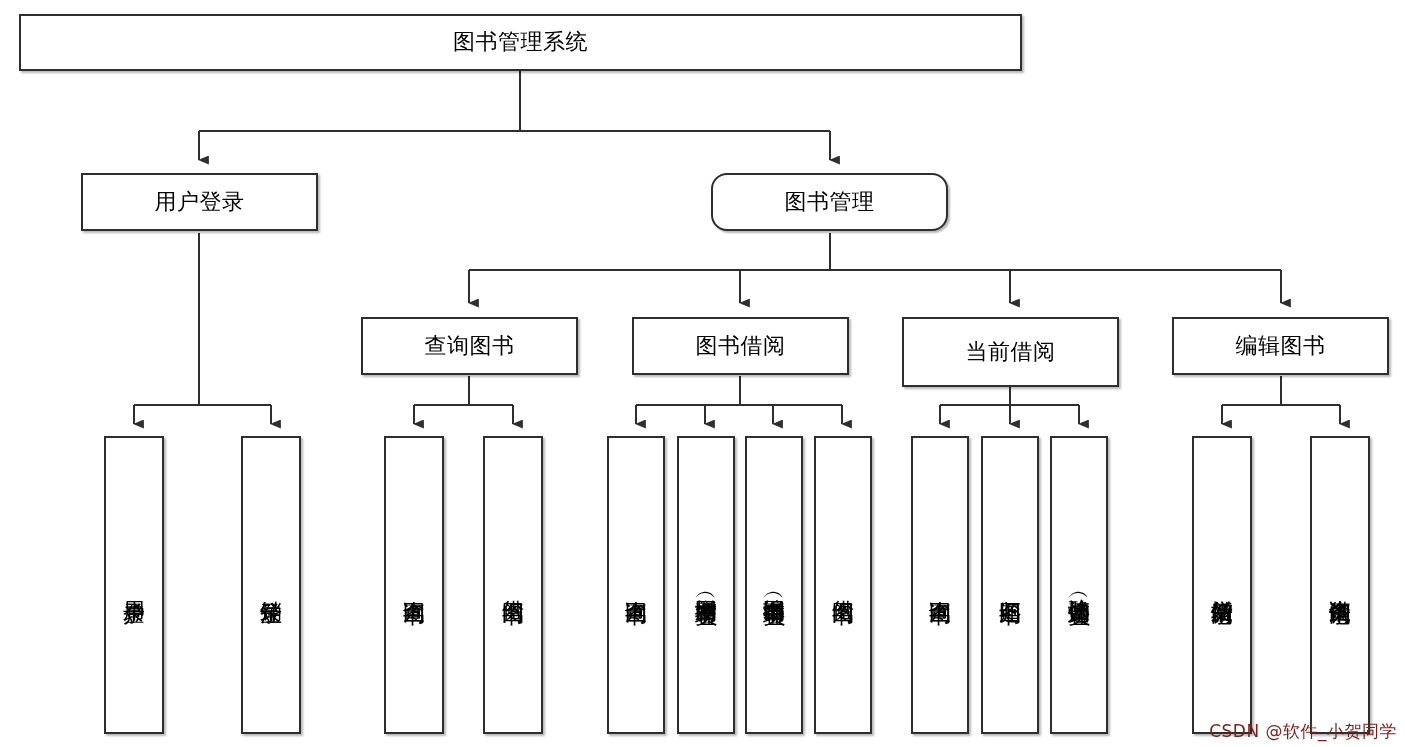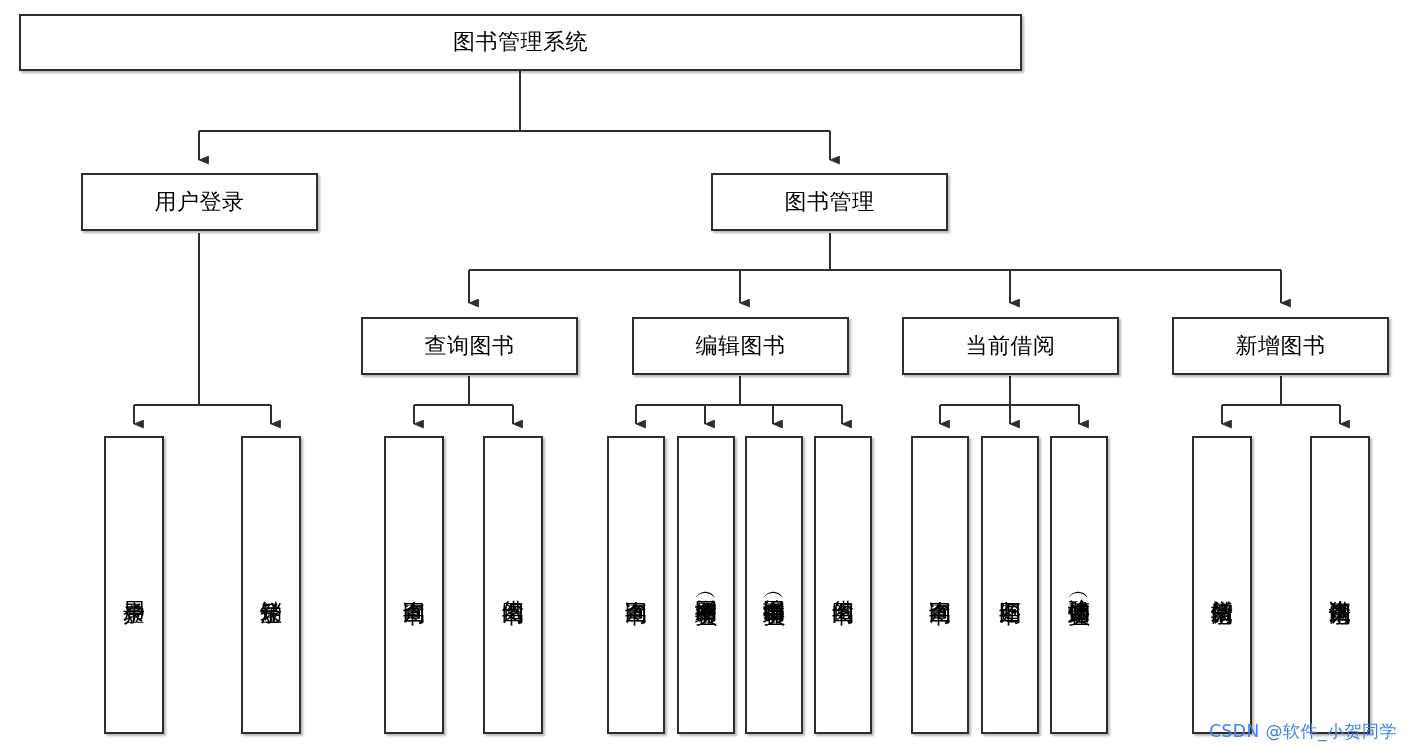--- a/index.html
+++ b/index.html
@@ -68,21 +68,21 @@
     white-space: normal;
   }
   .node.v.tall .label {
     max-height: 292px;
   }
   #watermark {
     position: absolute;
     right: 8px;
     bottom: 4px;
     font-size: 17px;
-    color: #3b82f6;
+    color: #7f1d1d;
     letter-spacing: 0.5px;
     z-index: 5;
     white-space: nowrap;
   }
 </style>
 </head>
 <body>
 
 <div id="diagram-root">
 
@@ -136,35 +136,35 @@
     </g>
   </svg>
 
   <div class="node h root" style="left:19px; top:14px; width:1003px; height:57px;">
     <span class="label">图书管理系统</span>
   </div>
 
   <div class="node h" style="left:81px; top:173px; width:237px; height:58px;">
     <span class="label">用户登录</span>
   </div>
-  <div class="node h" style="left:711px; top:173px; width:237px; height:58px;">
+  <div class="node h" style="left:711px; top:173px; width:237px; height:58px;border-radius:16px;">
     <span class="label">图书管理</span>
   </div>
 
   <div class="node h" style="left:361px; top:317px; width:217px; height:58px;">
     <span class="label">查询图书</span>
   </div>
   <div class="node h" style="left:632px; top:317px; width:217px; height:58px;">
+    <span class="label">图书借阅</span>
+  </div>
+  <div class="node h" style="left:902px; top:317px; width:217px; height:70px;">
+    <span class="label">当前借阅</span>
+  </div>
+  <div class="node h" style="left:1172px; top:317px; width:217px; height:58px;">
     <span class="label">编辑图书</span>
-  </div>
-  <div class="node h" style="left:902px; top:317px; width:217px; height:58px;">
-    <span class="label">当前借阅</span>
-  </div>
-  <div class="node h" style="left:1172px; top:317px; width:217px; height:58px;">
-    <span class="label">新增图书</span>
   </div>
 
   <div class="node v" style="left:104px; top:436px; width:60px; height:298px;">
     <span class="label">用户登录</span>
   </div>
   <div class="node v" style="left:241px; top:436px; width:60px; height:298px;">
     <span class="label">注销登录</span>
   </div>
 
   <div class="node v" style="left:384px; top:436px; width:60px; height:298px;">

